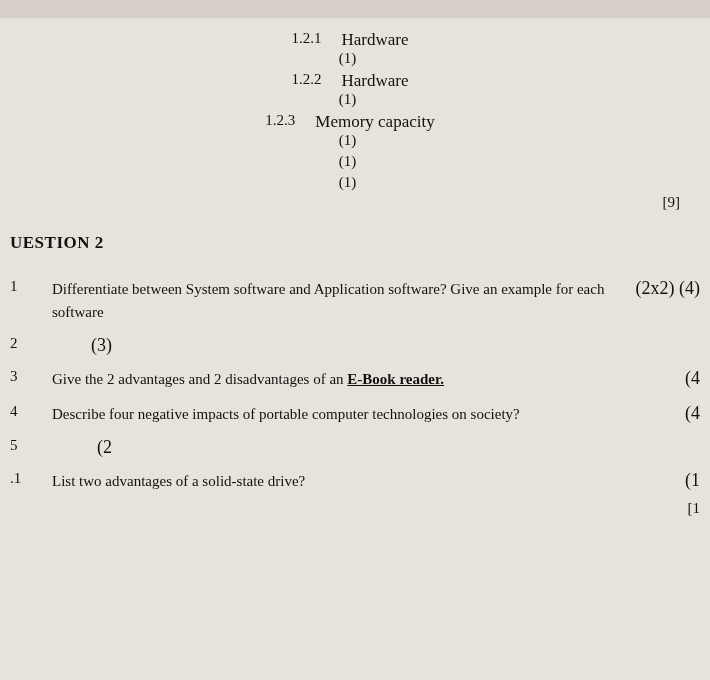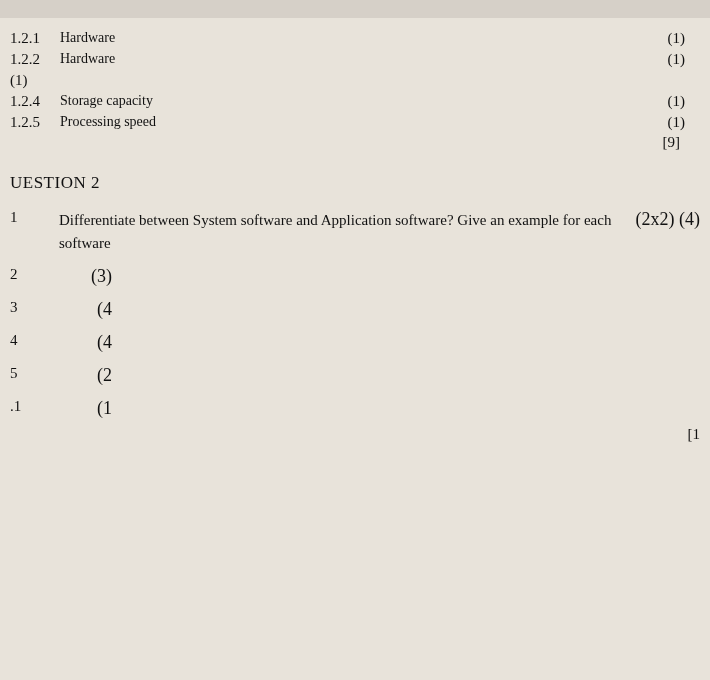--- a/index.html
+++ b/index.html
@@ -26,74 +26,74 @@
       position: relative;
     }
 
     .section {
       padding: 0 20px 0 10px;
     }
 
     .toc-row {
       display: flex;
       justify-content: space-between;
-      align-items: flex-end;
+      align-items: center;
       padding: 2px 0;
+      flex-direction: column;
     }
 
     .toc-left {
       display: flex;
       gap: 12px;
     }
 
     .toc-number {
       min-width: 38px;
       font-size: 15px;
     }
 
     .toc-label {
-      font-size: 14px;
+      font-size: 17px;
     }
 
     .toc-mark {
       font-size: 15px;
       padding-right: 5px;
     }
 
     .bracket-mark {
       font-size: 15px;
       padding-right: 5px;
       font-weight: normal;
     }
 
     .question-section-title {
       font-size: 17px;
-      font-weight: normal;
-      margin: 22px 0 10px 10px;
+      font-weight: bold;
+      margin: 22px 0 19px 10px;
       letter-spacing: 0.5px;
     }
 
     .question-block {
       display: flex;
       padding: 6px 10px 6px 10px;
       gap: 0;
       align-items: flex-start;
     }
 
     .q-num {
       min-width: 42px;
       font-size: 15px;
       padding-top: 0px;
     }
 
     .q-body {
       flex: 1;
       font-size: 15px;
       line-height: 1.5;
-      margin-left: 7px;
     }
 
     .q-marks {
       min-width: 60px;
       text-align: right;
       font-size: 18px;
       padding-top: 0px;
       white-space: nowrap;
     }
 
@@ -124,34 +124,30 @@
       <span class="toc-mark">(1)</span>
     </div>
     <div class="toc-row">
       <div class="toc-left">
         <span class="toc-number">1.2.2</span>
         <span class="toc-label">Hardware</span>
       </div>
       <span class="toc-mark">(1)</span>
     </div>
     <div class="toc-row">
-      <span class="toc-mark">(1)</span>
-    </div>
-    <div class="toc-row">
       <div class="toc-left">
-        <span class="toc-number">1.2.4</span>
-        <span class="toc-label">Storage capacity</span>
+        <span class="toc-number">1.2.3</span>
+        <span class="toc-label">Memory capacity</span>
       </div>
       <span class="toc-mark">(1)</span>
     </div>
     <div class="toc-row">
-      <div class="toc-left">
-        <span class="toc-number">1.2.5</span>
-        <span class="toc-label">Processing speed</span>
-      </div>
+      <span class="toc-mark">(1)</span>
+    </div>
+    <div class="toc-row">
       <span class="toc-mark">(1)</span>
     </div>
     <div class="sub-row">
       <span class="bracket-mark">[9]</span>
     </div>
   </div>
 
   <div class="question-section-title">UESTION 2</div>
 
   <div class="question-block">
@@ -166,41 +162,50 @@
 
   <div class="question-block">
     <span class="q-num">2</span>
     <span class="q-marks">
       <span>(3)</span>
     </span>
   </div>
 
   <div class="question-block">
     <span class="q-num">3</span>
+    <span class="q-body">
+      <span>Give the 2 advantages and 2 disadvantages of an</span>&nbsp;<span class="underline">E-Book reader.</span>
+    </span>
     <span class="q-marks">
       <span>(4</span>
     </span>
   </div>
 
   <div class="question-block">
     <span class="q-num">4</span>
+    <span class="q-body">
+      <span>Describe four negative impacts of portable computer technologies on society?</span>
+    </span>
     <span class="q-marks">
       <span>(4</span>
     </span>
   </div>
 
   <div class="question-block">
     <span class="q-num">5</span>
     <span class="q-marks">
       <span>(2</span>
     </span>
   </div>
 
   <div class="question-block">
     <span class="q-num">.1</span>
+    <span class="q-body">
+      <span>List two advantages of a solid-state drive?</span>
+    </span>
     <span class="q-marks">
       <span>(1</span>
     </span>
   </div>
   <div class="sub-row">
     <span class="bracket-mark">[1</span>
   </div>
 </div>
 
 </body></html>

